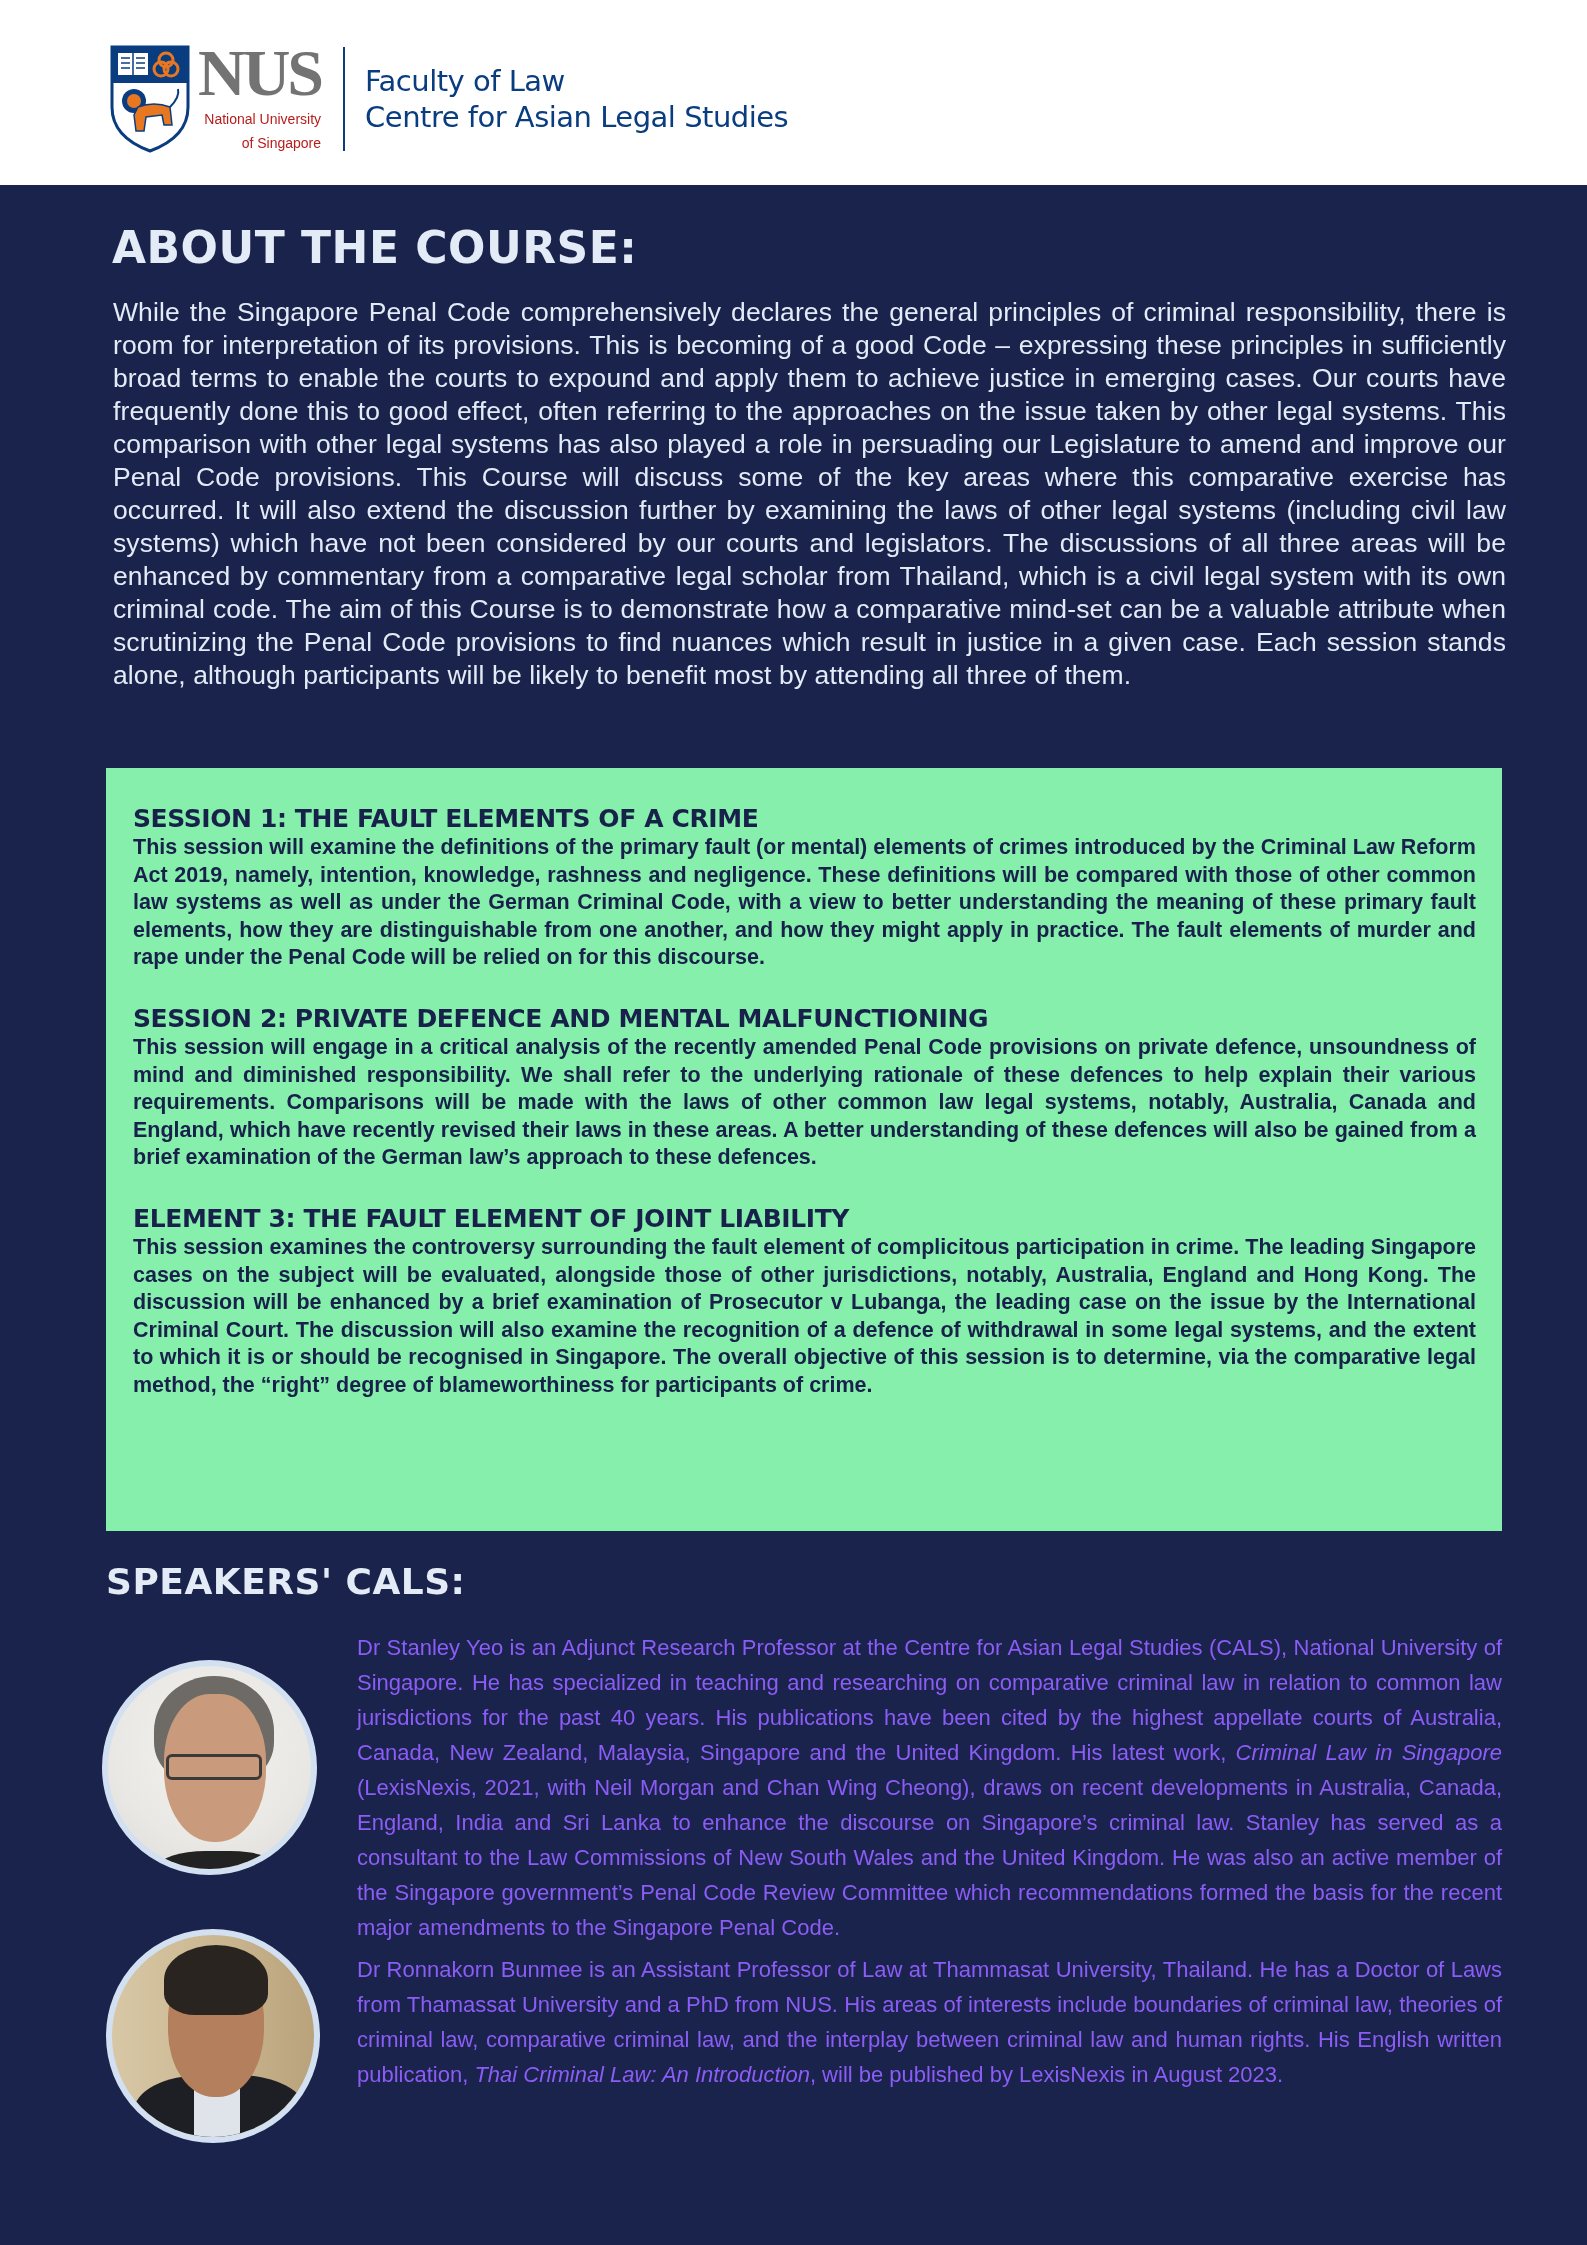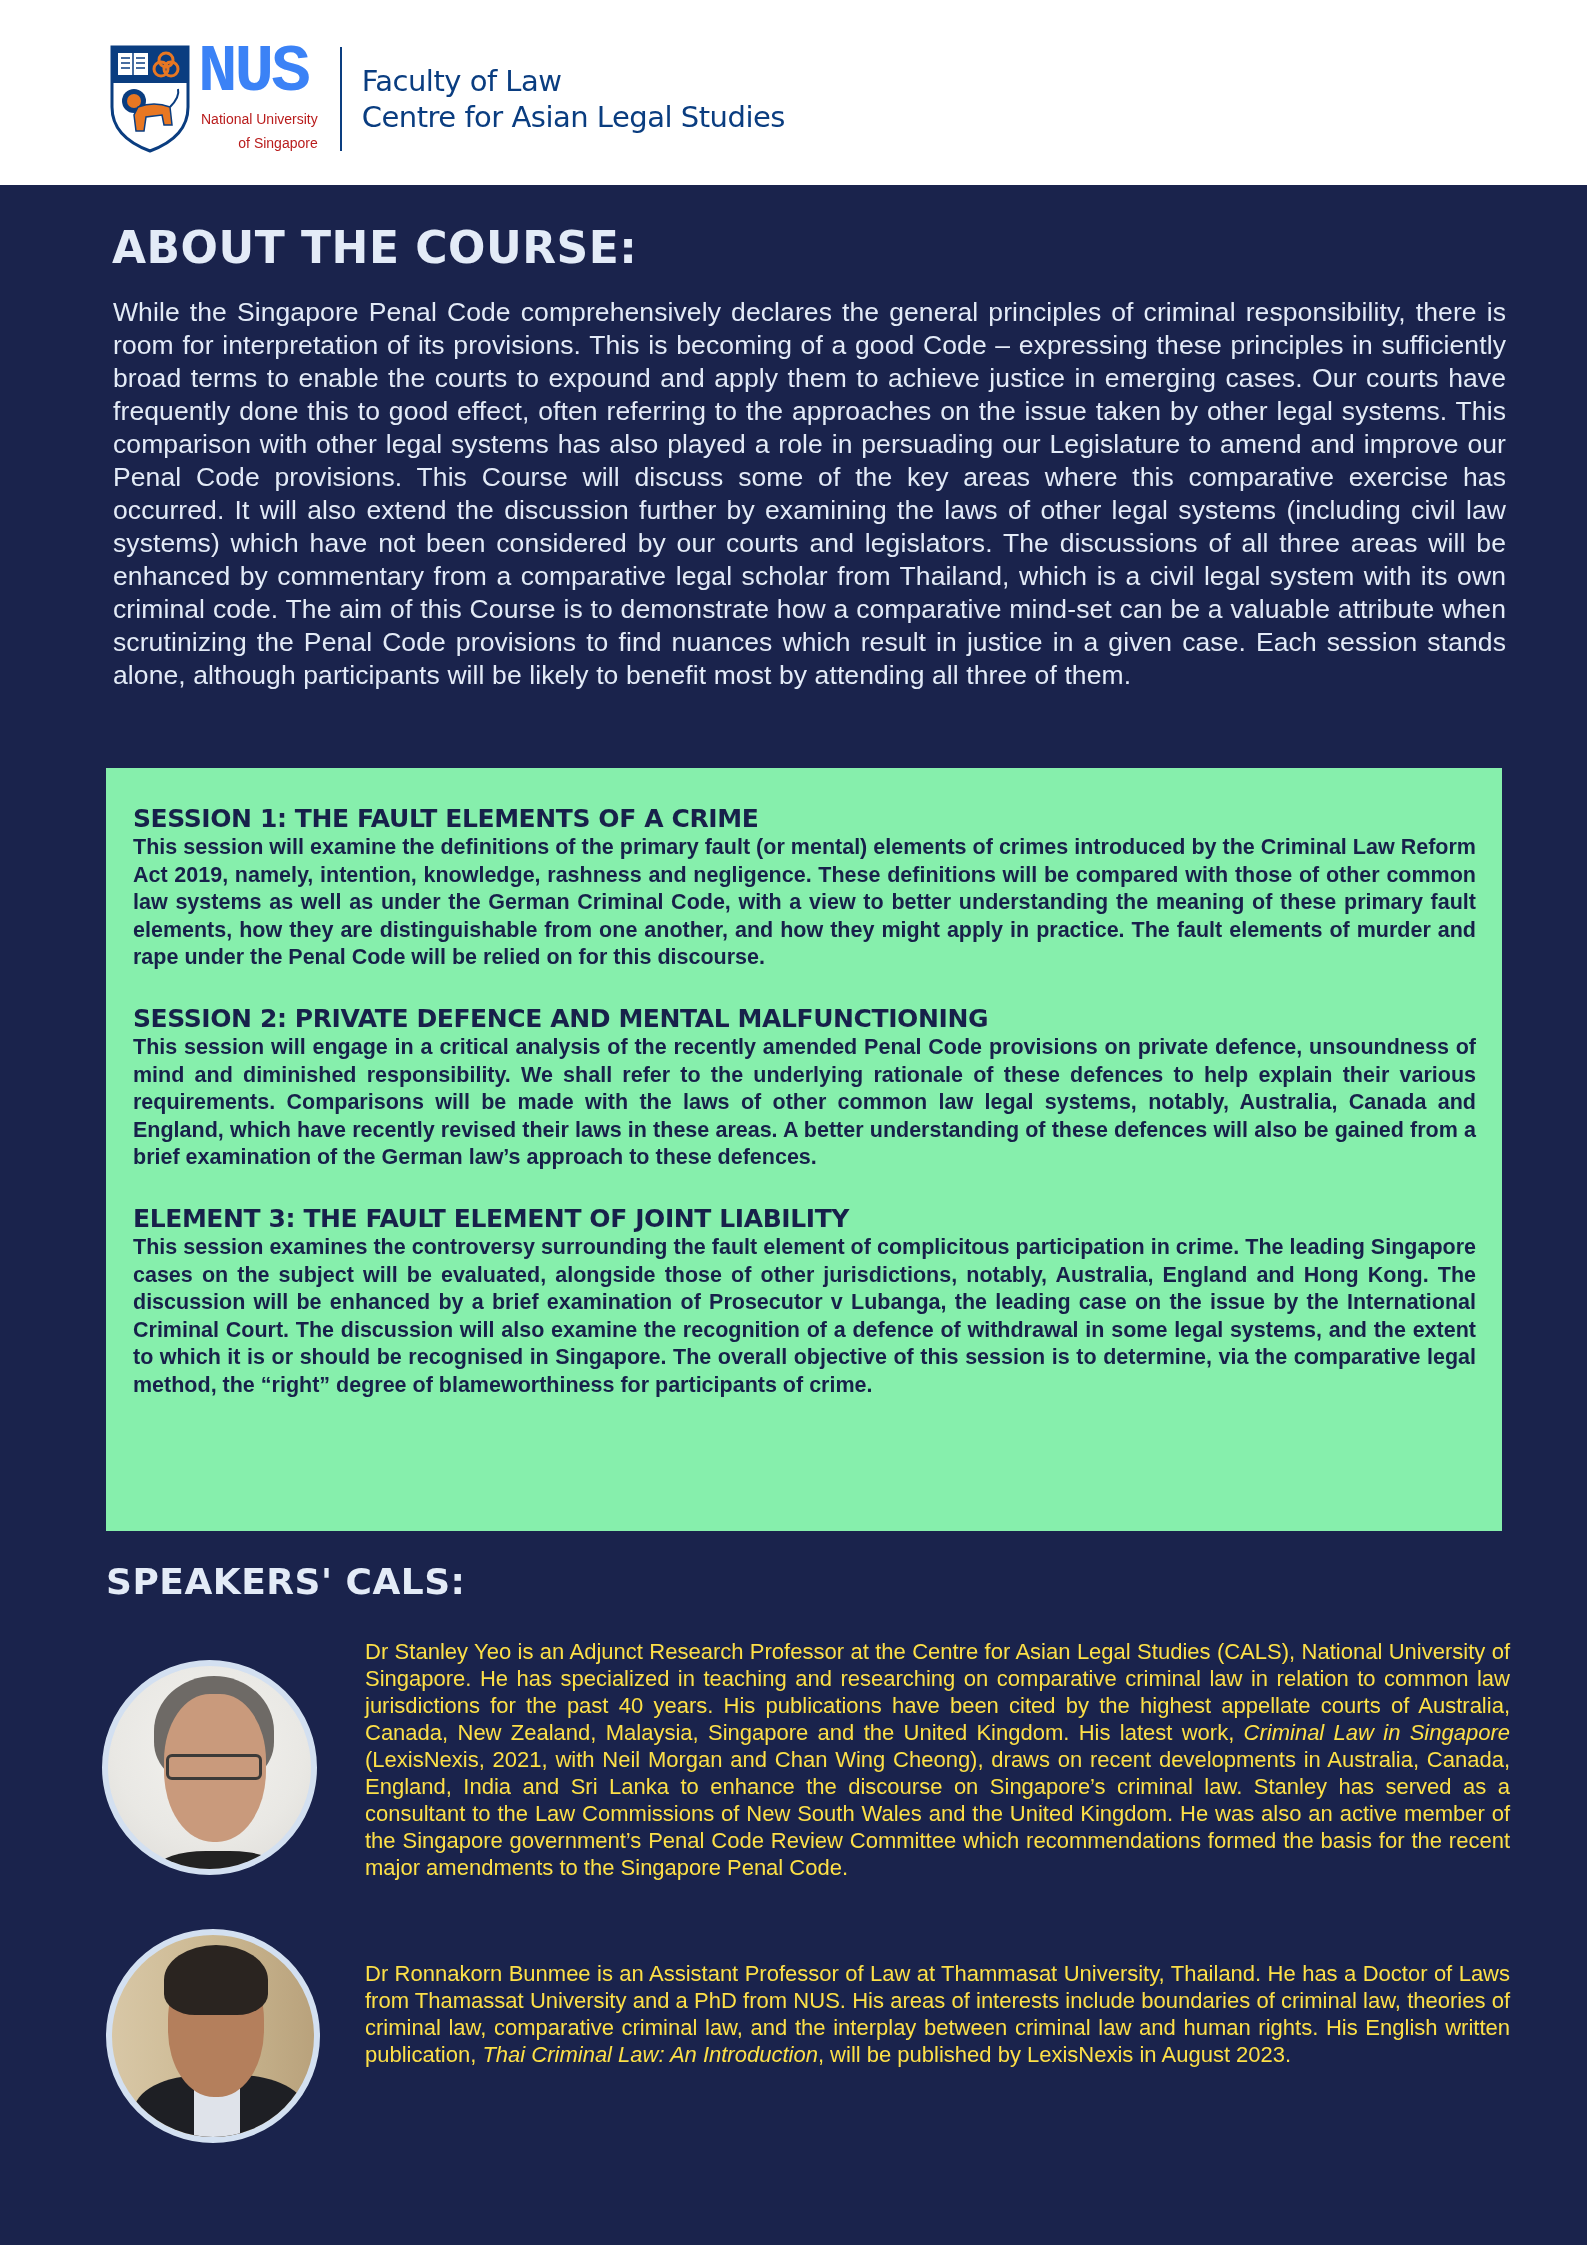--- a/index.html
+++ b/index.html
@@ -36,25 +36,25 @@
       position: relative;
     }
     .nus-block {
       margin-left: 6px;
       height: 108px;
       display: flex;
       flex-direction: column;
       justify-content: flex-start;
     }
     .nus-word {
-      font-family: Liberation Mono, monospace;
+      font-family: Liberation Serif, serif;
       font-weight: bold;
       font-size: 66px;
       line-height: 64px;
-      color: #3b82f6;
+      color: #737373;
       letter-spacing: -3px;
       margin-top: -4px;
     }
     .nus-sub {
       font-family: "Liberation Sans", sans-serif;
       font-size: 14px;
       line-height: 16px;
       color: #b91c1c;
       margin-top: 6px;
       padding-left: 3px;
@@ -215,25 +215,25 @@
     .photo-2 .shirt {
       position: absolute;
       left: 82px; top: 150px;
       width: 46px; height: 70px;
       background: #dfe3ea;
     }
     .bio-text {
       position: absolute;
       left: 357px;
       width: 1145px;
-      color: #fde047;
+      color: #8b5cf6;
       font-size: 22px;
-      line-height: 27px;
+      line-height: 35px;
       text-align: justify;
-      margin: 8px;
+      margin: 0;
     }
     .bio-1 { top: 1630px; }
     .bio-2 { top: 1952px; }
     .bio-text em { font-style: italic; }
   </style>
 </head>
 <body>
 
 <div class="header">
   <div class="logo">

